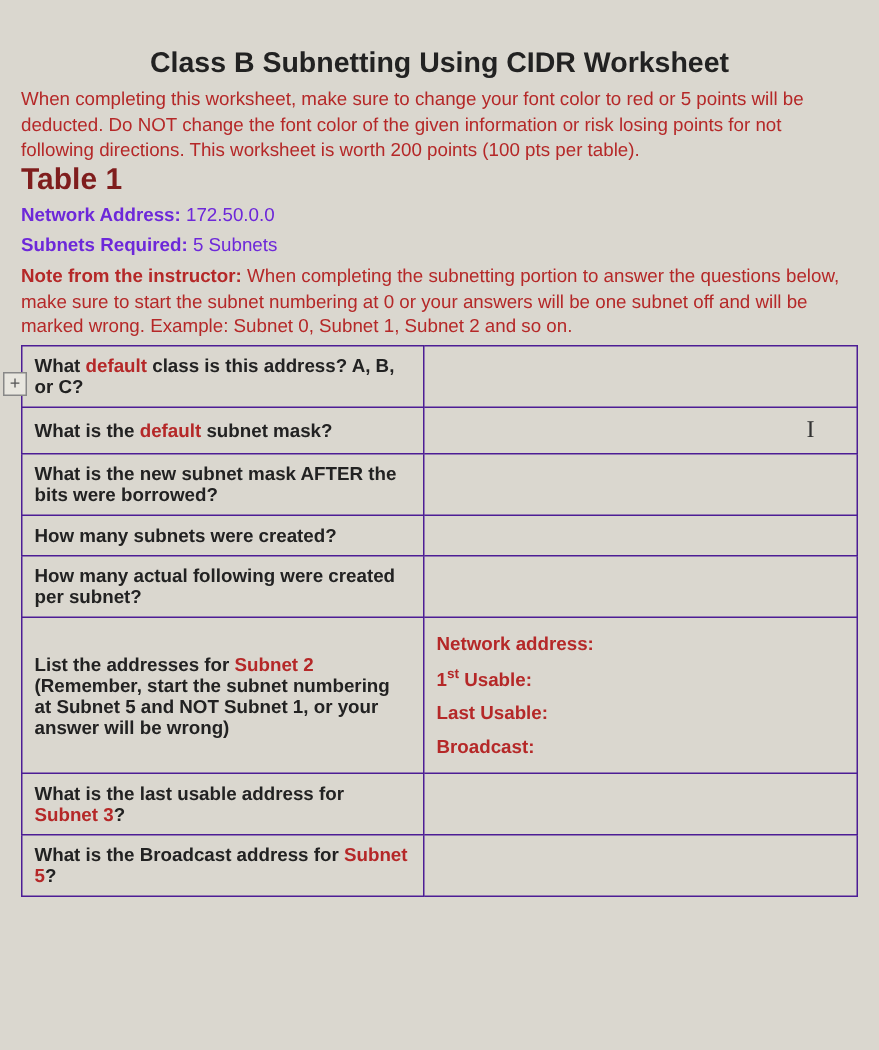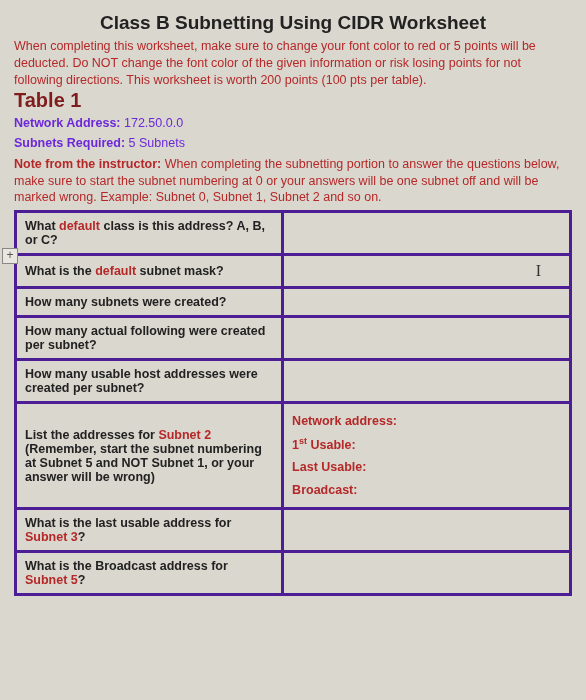--- a/index.html
+++ b/index.html
@@ -10,20 +10,21 @@
       width: 586px;
       box-sizing: border-box;
       color: #1a1a1a;
     }
     .title {
       text-align: center;
       font-size: 19px;
       font-weight: bold;
       margin-bottom: 4px;
       color: #222;
+      margin-top: 20px;
     }
     .instructions {
       color: #b52828;
       font-size: 12.5px;
       line-height: 1.35;
     }
     .table-label {
       font-weight: bold;
       font-size: 20px;
       margin-bottom: 4px;
@@ -58,21 +59,21 @@
       line-height: 12px;
       text-align: center;
       color: #555;
     }
     table.ws {
       border-collapse: collapse;
       width: 100%;
       table-layout: fixed;
     }
     table.ws td {
-      border: 3px solid #4c1d95;
+      border: 1px solid #4c1d95;
       padding: 6px 8px;
       font-size: 12.5px;
       vertical-align: middle;
       color: #222;
       margin-left: 32px;
     }
     table.ws td.q {
       font-weight: bold;
       width: 48%;
     }
@@ -137,29 +138,29 @@
   </tr>
   <tr>
     <td class="q">
       <span>What is the </span><span class="red-inline">default</span><span> subnet mask?</span>
     </td>
     <td class="ans">
       <span class="cursor">I</span>
     </td>
   </tr>
   <tr>
+    <td class="q">What is the new subnet mask AFTER the bits were borrowed?</td>
+    <td class="ans"></td>
+  </tr>
+  <tr>
     <td class="q">How many subnets were created?</td>
     <td class="ans"></td>
   </tr>
   <tr>
     <td class="q">How many actual following were created per subnet?</td>
-    <td class="ans"></td>
-  </tr>
-  <tr>
-    <td class="q">How many usable host addresses were created per subnet?</td>
     <td class="ans"></td>
   </tr>
   <tr>
     <td class="q">
       <span>List the addresses for </span><span class="red-inline">Subnet 2</span><span> (Remember, start the subnet numbering at Subnet 5 and NOT Subnet 1, or your answer will be wrong)</span>
     </td>
     <td class="ans">
       <div class="ans-labels">
         <div>Network address:</div>
         <div><span>1</span><span class="sup">st</span><span> Usable:</span></div>

